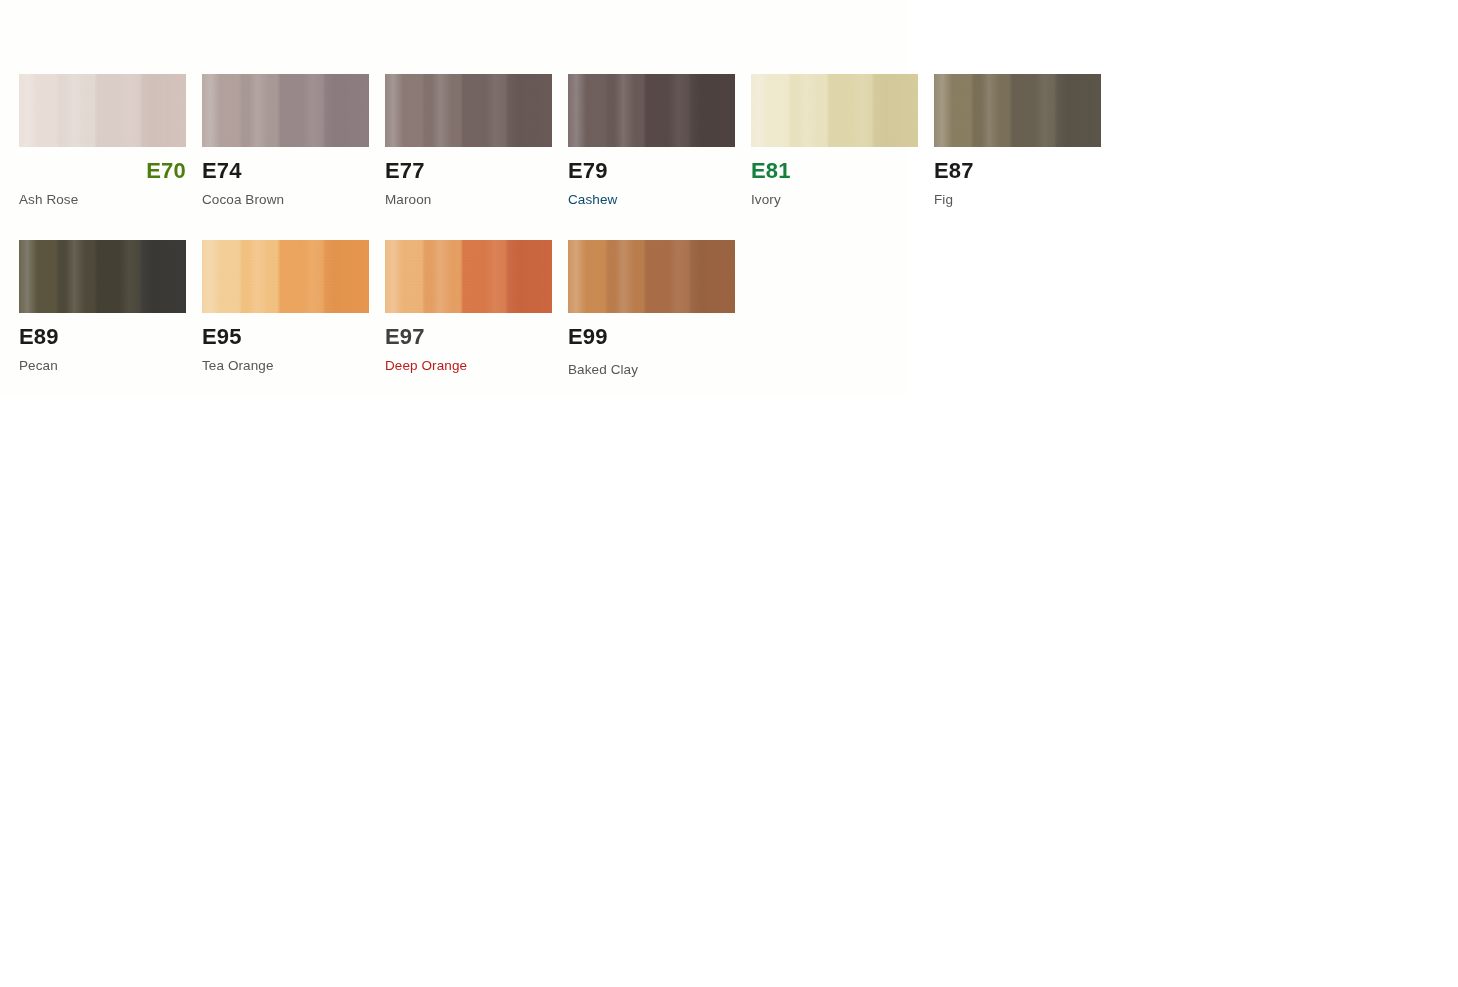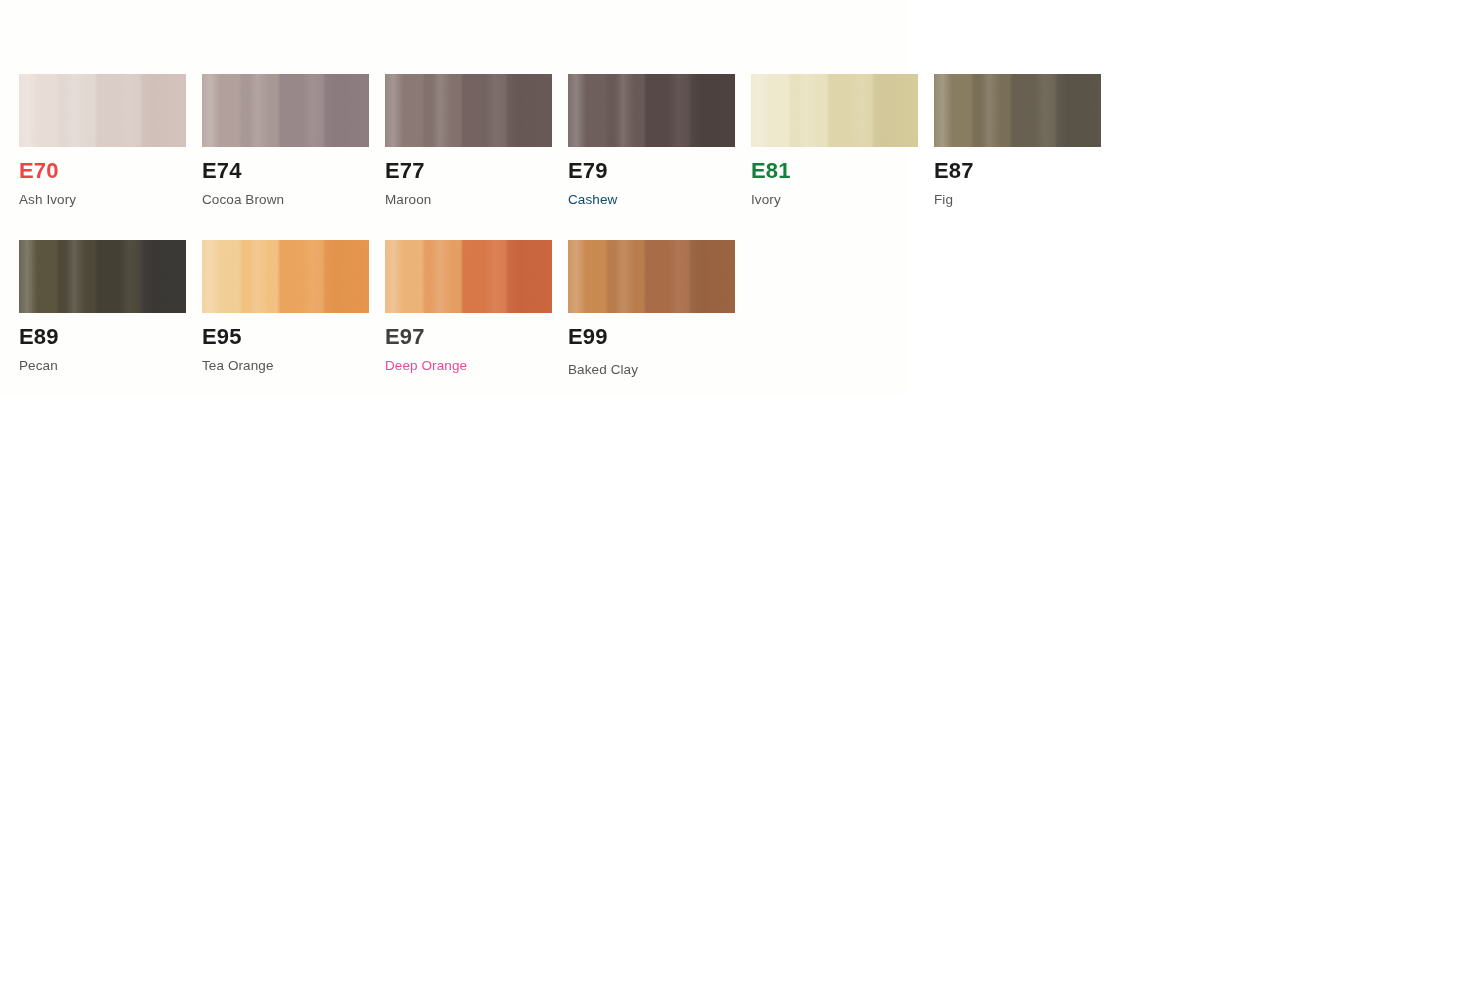--- a/index.html
+++ b/index.html
@@ -110,22 +110,22 @@
 
   <div id="content-card" style="background: rgb(254, 254, 253);"></div>
 
   <div id="grid">
       <div class="swatch-row">
         <div class="swatch-card">
           <div class="swatch-chip" style="background: linear-gradient(90deg, rgb(236, 225, 218) 0%, rgb(236, 225, 218) 22%, rgb(230, 220, 214) 24%, rgb(230, 220, 214) 45%, rgb(222, 208, 202) 47%, rgb(222, 208, 202) 72%, rgb(216, 198, 192) 74%, rgb(216, 198, 192) 100%);">
             <div class="texture"></div>
             <div class="sheen"></div>
           </div>
-          <div class="swatch-code" style="color: #ef4444;">E70</div>
-          <div class="swatch-name" style="color: rgb(86, 86, 86);">Ash Ivory</div>
+          <div class="swatch-code" style="color: #4d7c0f; text-align: right;">E70</div>
+          <div class="swatch-name" style="color: rgb(86, 86, 86);">Ash Rose</div>
         </div>
         <div class="swatch-card">
           <div class="swatch-chip" style="background: linear-gradient(90deg, rgb(180, 163, 158) 0%, rgb(180, 163, 158) 22%, rgb(171, 154, 151) 24%, rgb(171, 154, 151) 45%, rgb(155, 138, 140) 47%, rgb(155, 138, 140) 72%, rgb(143, 126, 130) 74%, rgb(143, 126, 130) 100%);">
             <div class="texture"></div>
             <div class="sheen"></div>
           </div>
           <div class="swatch-code" style="color: rgb(27, 27, 27);">E74</div>
           <div class="swatch-name" style="color: rgb(86, 86, 86);">Cocoa Brown</div>
         </div>
         <div class="swatch-card">
@@ -177,21 +177,21 @@
           </div>
           <div class="swatch-code" style="color: rgb(27, 27, 27);">E95</div>
           <div class="swatch-name" style="color: rgb(86, 86, 86);">Tea Orange</div>
         </div>
         <div class="swatch-card">
           <div class="swatch-chip" style="background: linear-gradient(90deg, rgb(239, 182, 121) 0%, rgb(239, 182, 121) 22%, rgb(232, 161, 100) 24%, rgb(232, 161, 100) 45%, rgb(220, 122, 74) 47%, rgb(220, 122, 74) 72%, rgb(207, 104, 64) 74%, rgb(207, 104, 64) 100%);">
             <div class="texture"></div>
             <div class="sheen"></div>
           </div>
           <div class="swatch-code" style="color: #404040;">E97</div>
-          <div class="swatch-name" style="color: #ec4899;">Deep Orange</div>
+          <div class="swatch-name" style="color: #b91c1c;">Deep Orange</div>
         </div>
         <div class="swatch-card">
           <div class="swatch-chip" style="background: linear-gradient(90deg, rgb(205, 140, 82) 0%, rgb(205, 140, 82) 22%, rgb(188, 126, 78) 24%, rgb(188, 126, 78) 45%, rgb(171, 111, 72) 47%, rgb(171, 111, 72) 72%, rgb(157, 101, 66) 74%, rgb(157, 101, 66) 100%);">
             <div class="texture"></div>
             <div class="sheen"></div>
           </div>
           <div class="swatch-code" style="color: rgb(27, 27, 27);">E99</div>
           <div class="swatch-name" style="color: rgb(86, 86, 86); margin-top: 15px;">Baked Clay</div>
         </div>
       </div>

